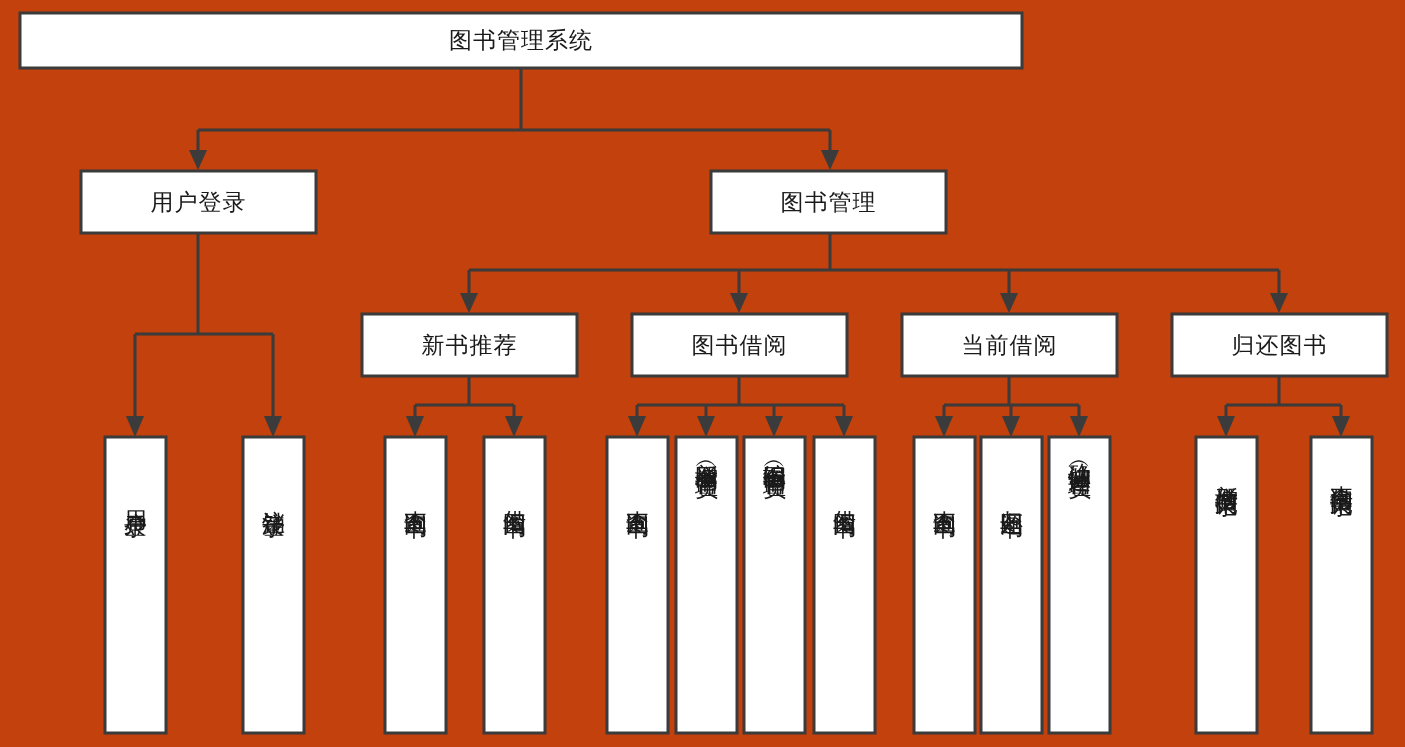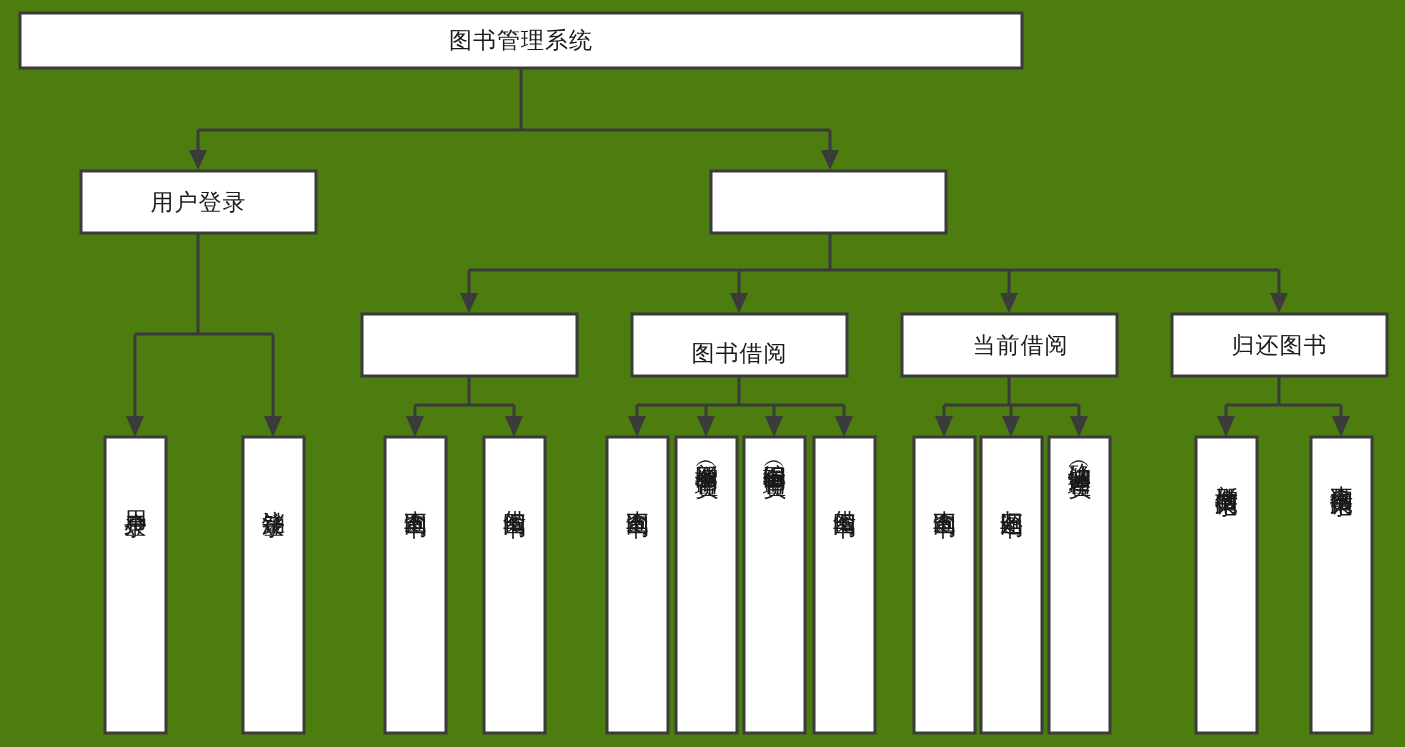--- a/index.html
+++ b/index.html
@@ -11,21 +11,21 @@
   body {
     width: 1405px;
     height: 747px;
     overflow: hidden;
     font-family: "DejaVu Sans", "Liberation Sans", sans-serif;
   }
   #diagram-root {
     position: relative;
     width: 1405px;
     height: 747px;
-    background: #4d7c0f;
+    background: #c2410c;
   }
   svg#flow-svg {
     position: absolute;
     left: 0;
     top: 0;
     width: 1405px;
     height: 747px;
     display: block;
   }
   .node-box {
@@ -188,25 +188,31 @@
     </g>
   </svg>
 
   <div class="hlabel-wrap" style="left:20px; top:13px; width:1002px; height:55px;">
     <span>图书管理系统</span>
   </div>
 
   <div class="hlabel-wrap" style="left:81px; top:171px; width:235px; height:62px;">
     <span>用户登录</span>
   </div>
-
-  <div class="hlabel-wrap" style="left:632px; top:314px; width:215px; height:62px;margin-top:8px;">
+  <div class="hlabel-wrap" style="left:711px; top:171px; width:235px; height:62px;">
+    <span>图书管理</span>
+  </div>
+
+  <div class="hlabel-wrap" style="left:362px; top:314px; width:215px; height:62px;">
+    <span>新书推荐</span>
+  </div>
+  <div class="hlabel-wrap" style="left:632px; top:314px; width:215px; height:62px;">
     <span>图书借阅</span>
   </div>
-  <div class="hlabel-wrap" style="left:902px; top:314px; width:215px; height:62px;padding-left:11px;">
+  <div class="hlabel-wrap" style="left:902px; top:314px; width:215px; height:62px;">
     <span>当前借阅</span>
   </div>
   <div class="hlabel-wrap" style="left:1172px; top:314px; width:215px; height:62px;">
     <span>归还图书</span>
   </div>
 
   <div class="vlabel-wrap" style="left:105px; top:492px; width:61px; height:241px;">
     <span>用户登录</span>
   </div>
   <div class="vlabel-wrap" style="left:243px; top:492px; width:61px; height:241px;">

